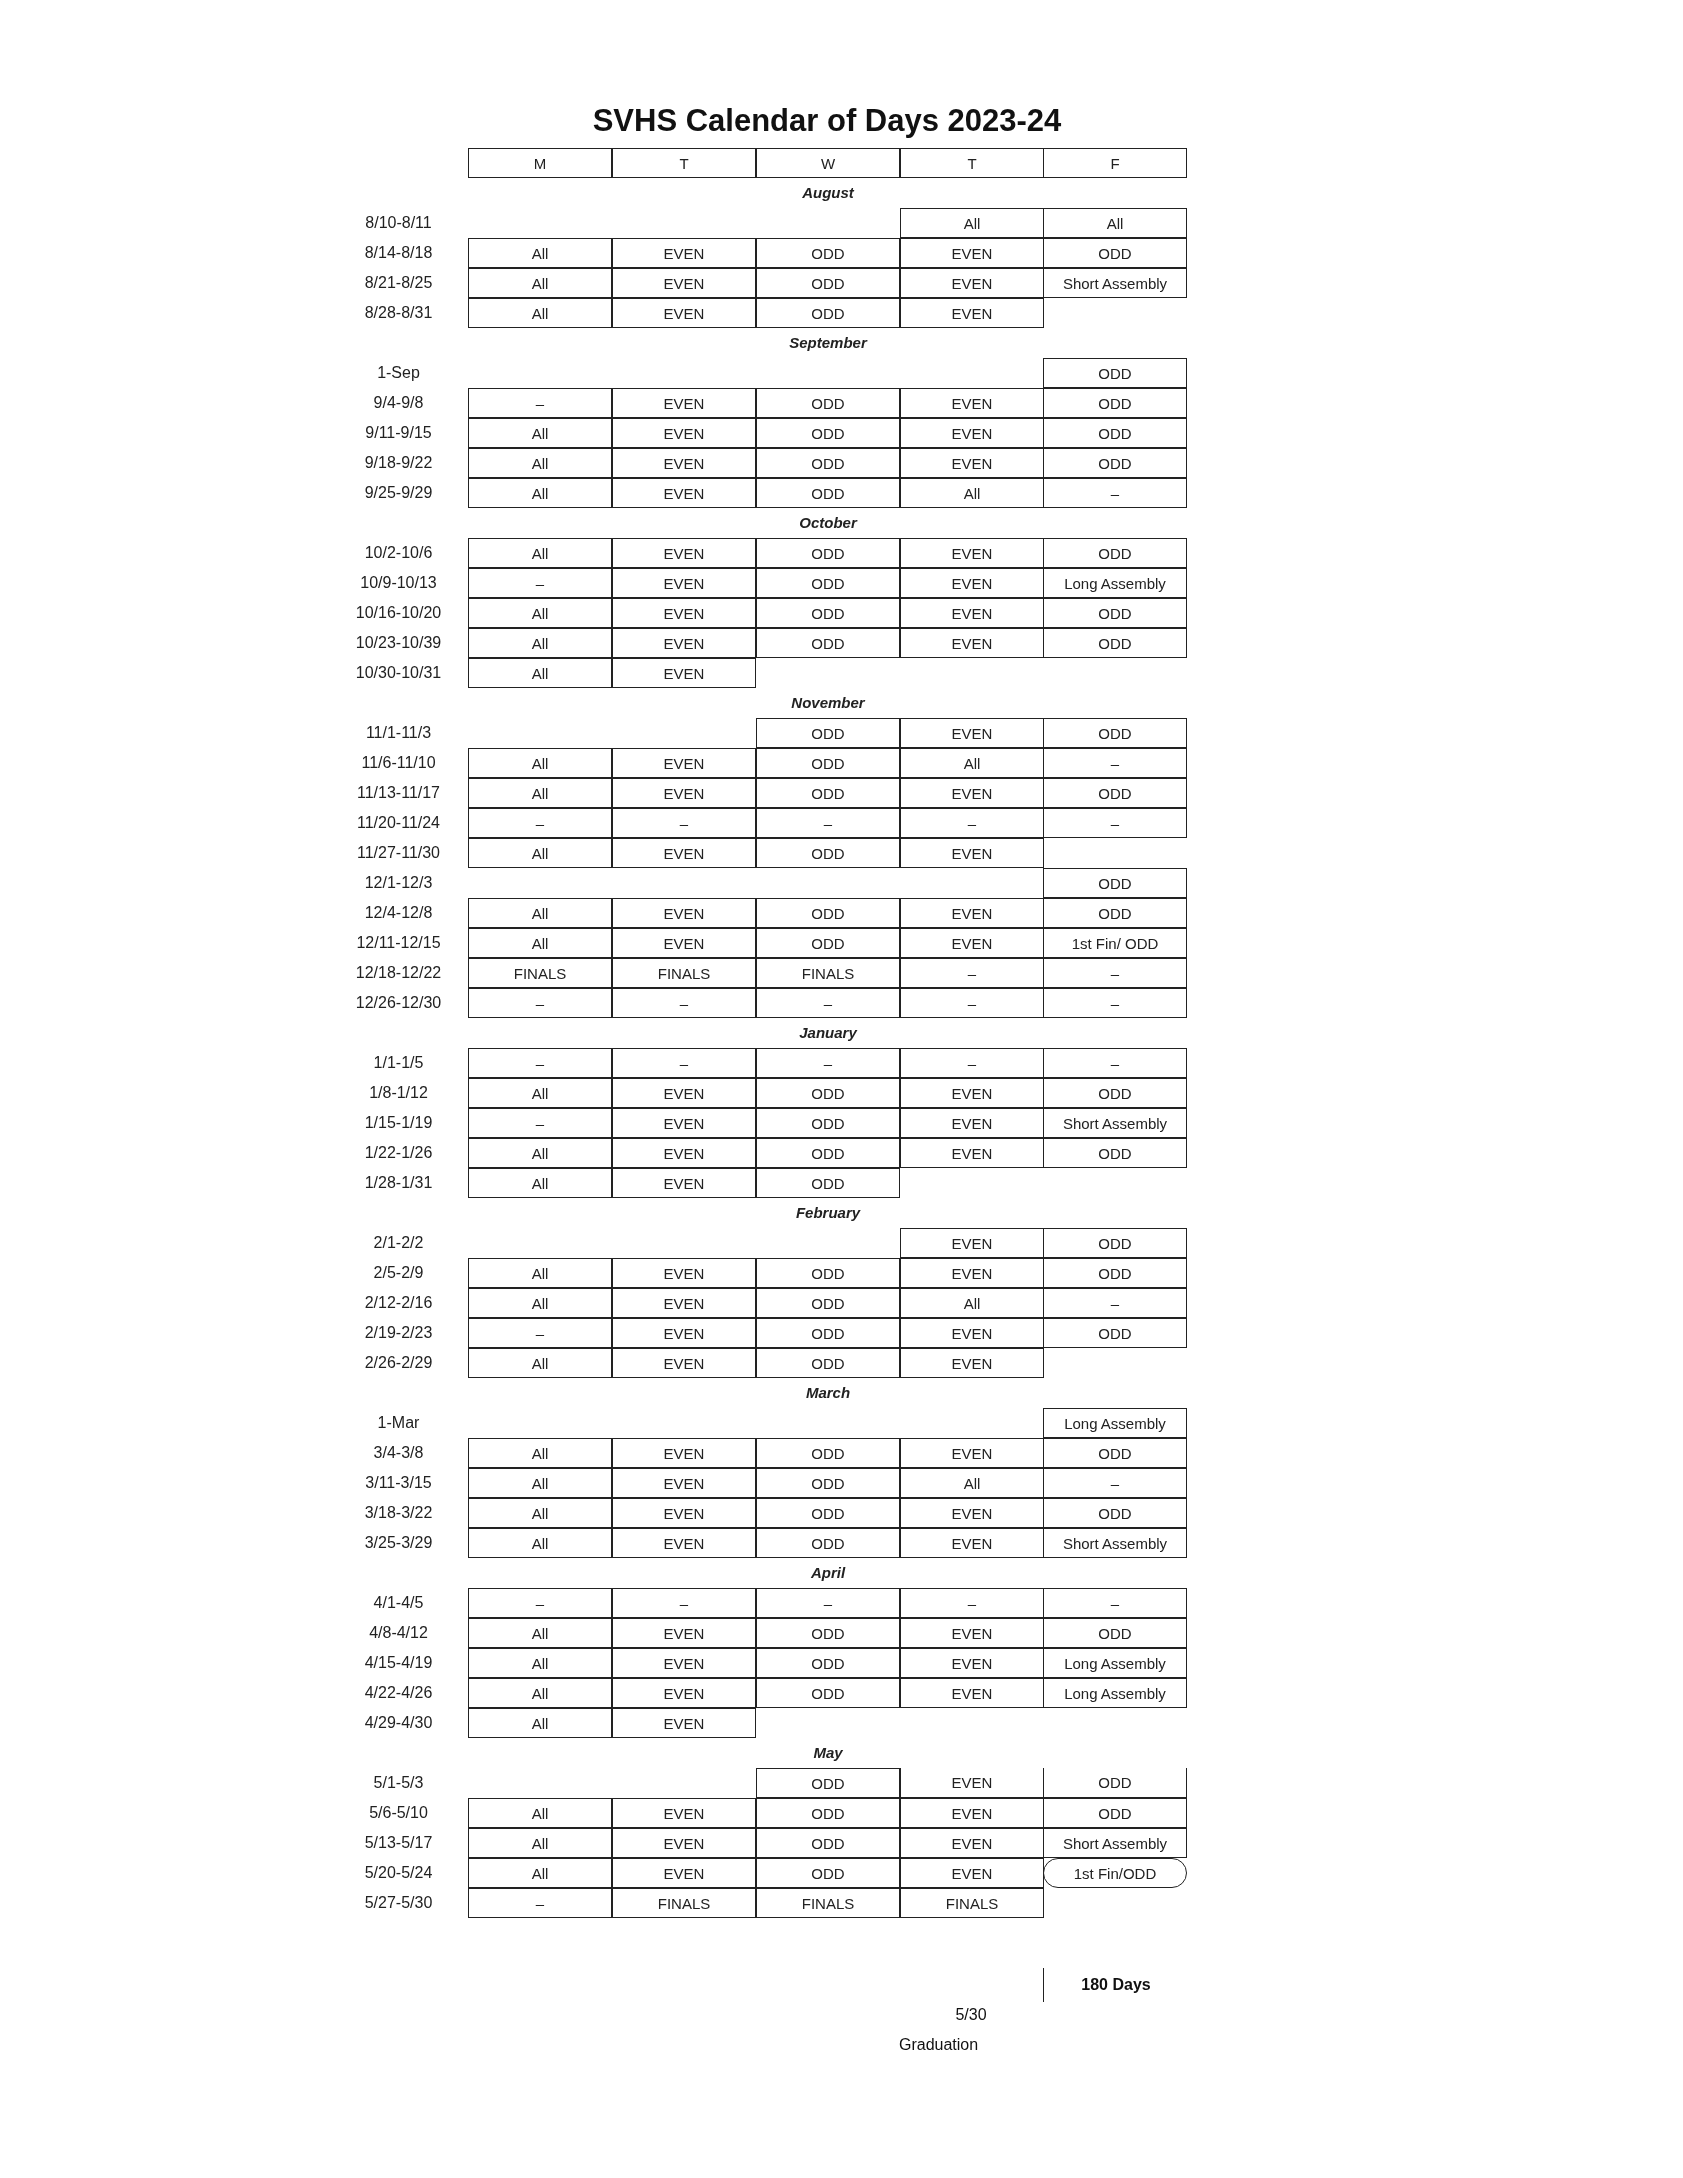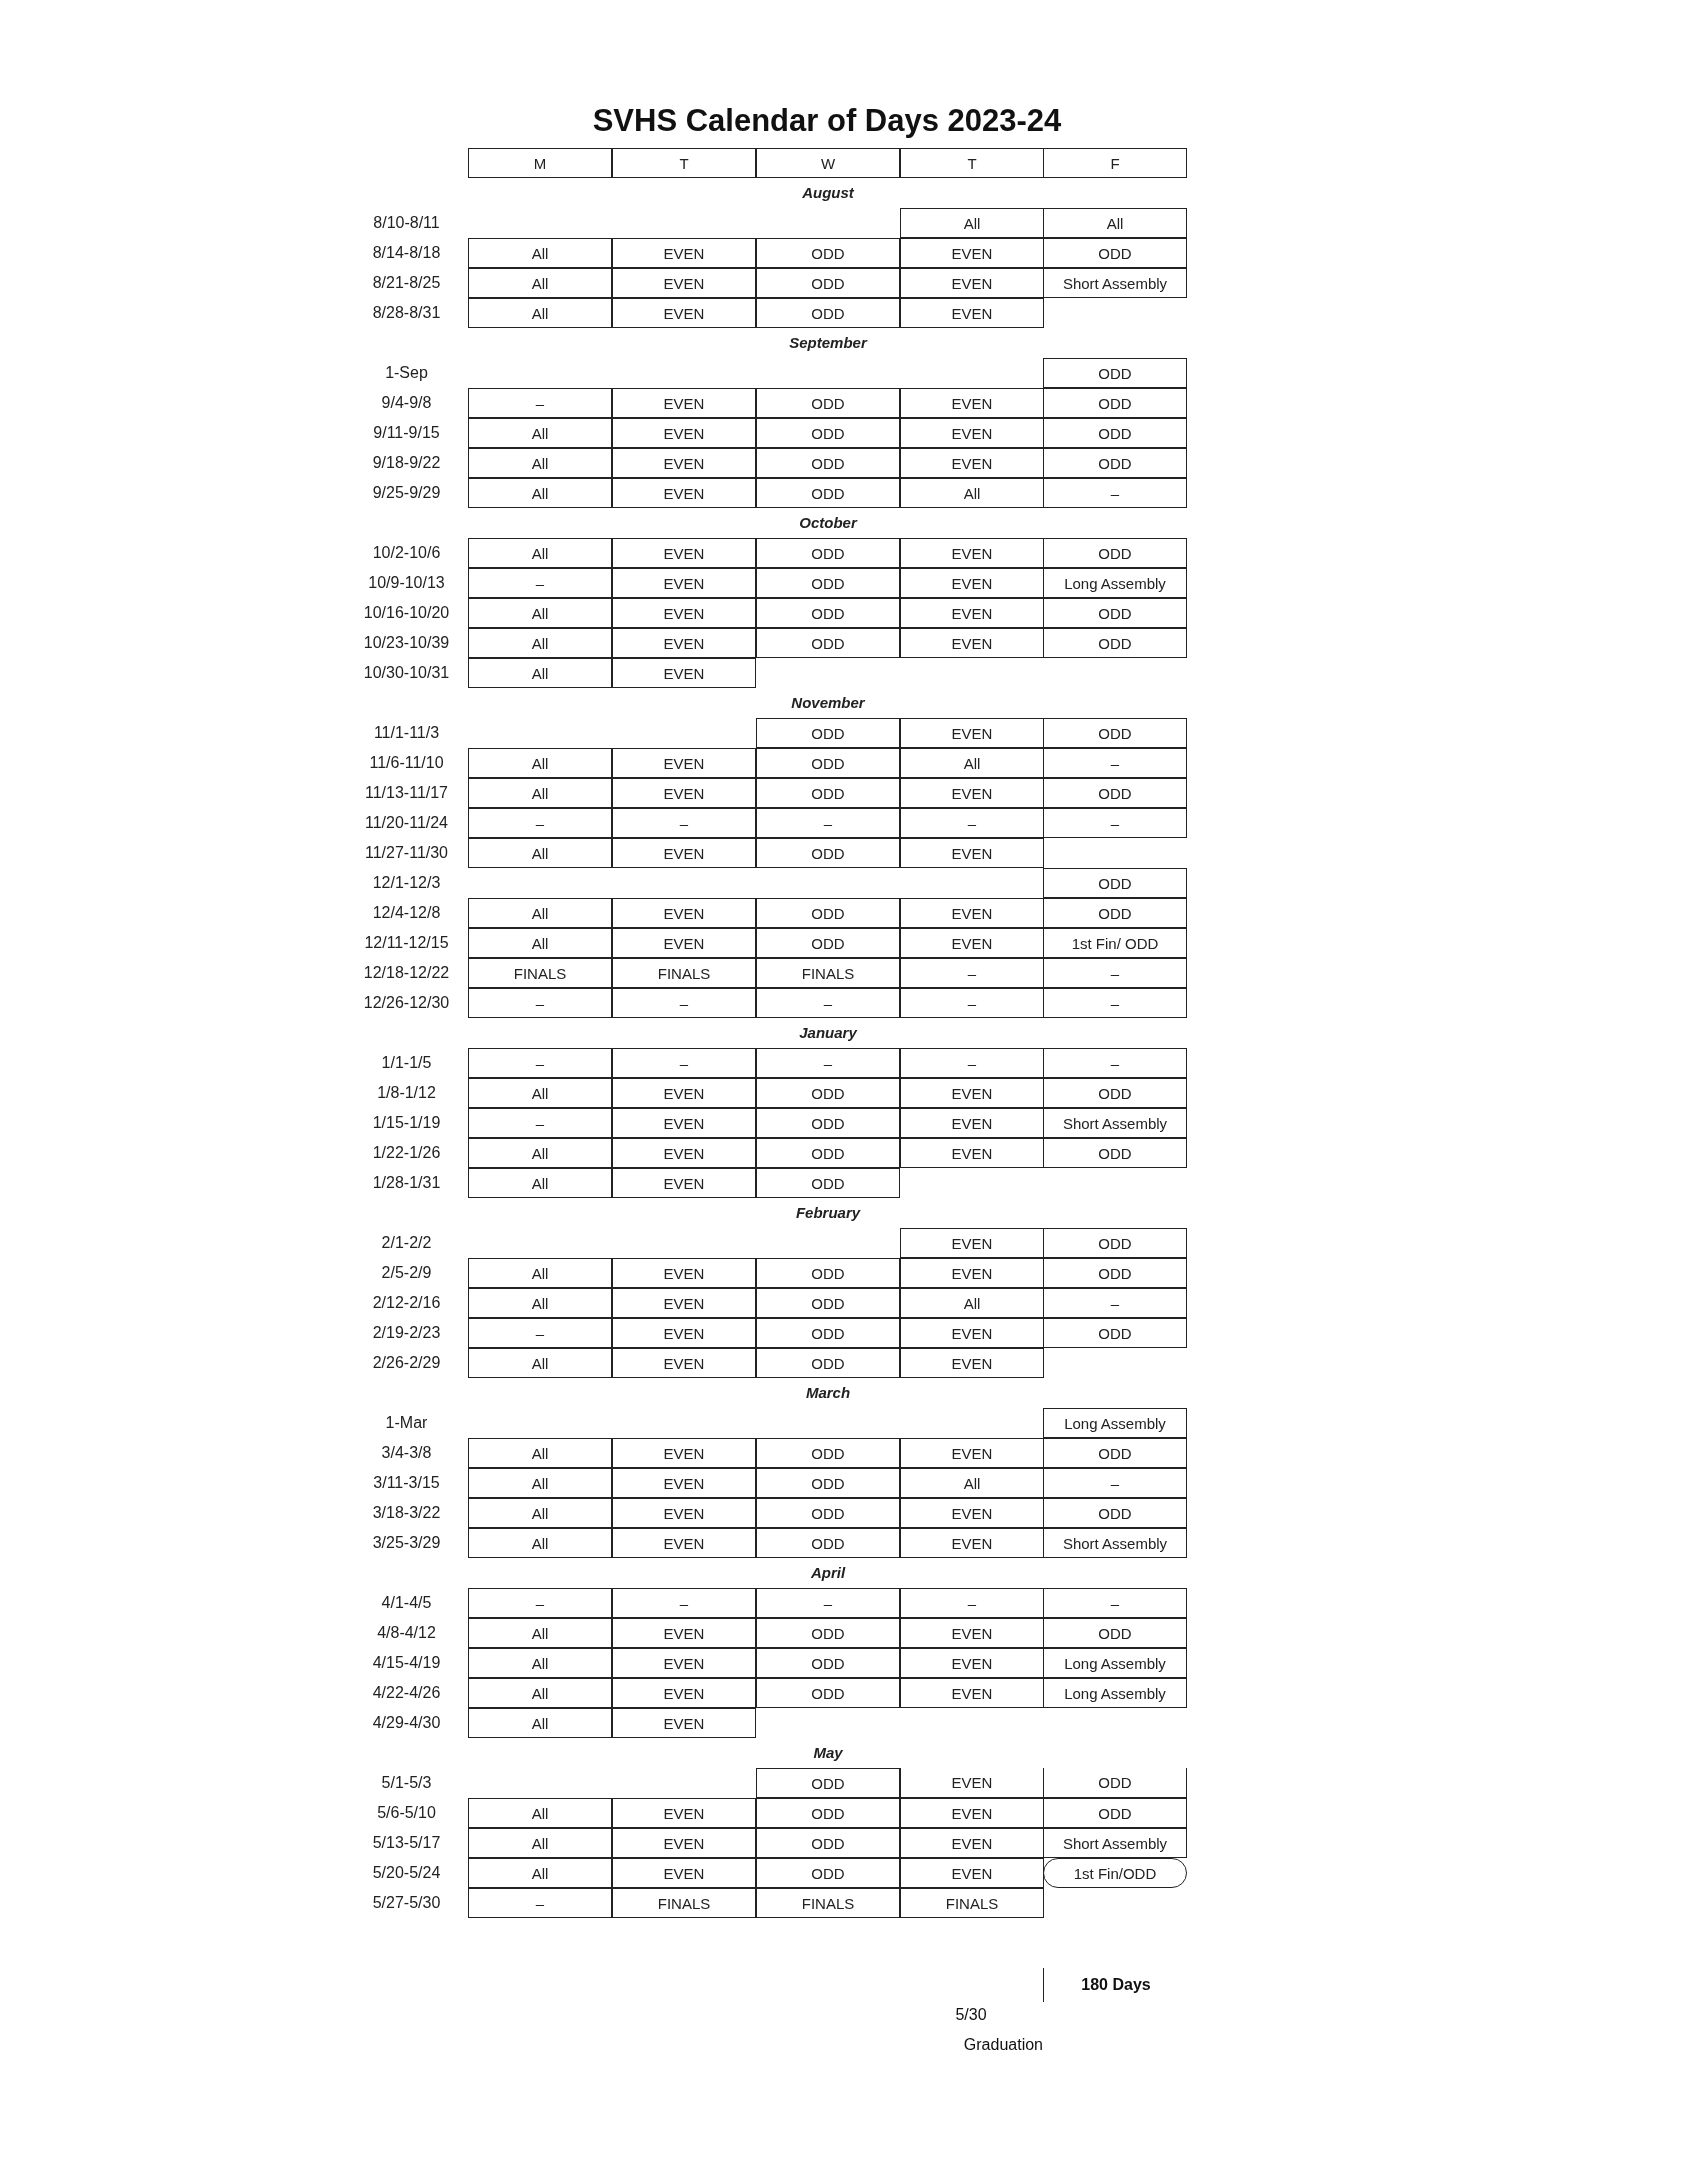--- a/index.html
+++ b/index.html
@@ -3,32 +3,32 @@
 <meta charset="utf-8">
 <style>
   html, body { margin:0; padding:0; background:#ffffff; }
   body { width:1683px; height:2178px; position:relative; overflow:hidden;
          font-family:"Liberation Sans", "DejaVu Sans", sans-serif; color:#111; }
   #page { position:absolute; left:0; top:0; width:1683px; height:2178px;padding-left:32px; }
   .title { position:absolute; left:467px; width:720px; top:103px; text-align:center;
            font-family:"Liberation Sans", sans-serif; font-weight:bold; font-size:31px; letter-spacing:0px; color:#111; }
   .grid { position:absolute; left:337px; top:148px; width:861px; }
   .row { position:relative; height:30px; }
-  .lbl { position:absolute; left:8px; width:123px; top:0; height:30px; line-height:30px;
+  .lbl { position:absolute; left:0; width:123px; top:0; height:30px; line-height:30px;
          text-align:center; font-size:16px; color:#222; }
   .cell { position:absolute; top:0; height:30px; line-height:30px; width:144px;
           text-align:center; font-size:15px; color:#222; box-sizing:border-box; }
   .cell.b { border-left:1.5px solid #222; border-right:1.5px solid #222; border-bottom:1.5px solid #222; border-top:1.5px solid #222; }
   .cell.nt { border-top:none; }
   .month { position:absolute; left:131px; width:720px; top:0; height:30px; line-height:30px;
            text-align:center; font-weight:bold; font-style:italic; font-size:15px; color:#222; }
   .footer-days { position:absolute; left:1043px; top:1968px; width:144px; height:34px; line-height:34px;
                  text-align:center; font-weight:bold; font-size:16px; border-left:1.5px solid #222; }
   .footer-date { position:absolute; left:899px; width:144px; top:2002px; height:26px; line-height:26px; text-align:center; font-size:16px; }
-  .footer-grad { position:absolute; left:899px; width:144px; top:2032px; height:26px; line-height:26px; text-align:right; font-size:16px; }
+  .footer-grad { position:absolute; left:899px; width:144px; top:2032px; height:26px; line-height:26px; text-align:left; font-size:16px; }
 </style>
 </head>
 <body>
 
 <div id="page">
   <div class="title">SVHS Calendar of Days 2023-24</div>
 
   <div class="grid" id="grid">
     <div class="row">
       <div class="cell b" style="left:131px">M</div>

